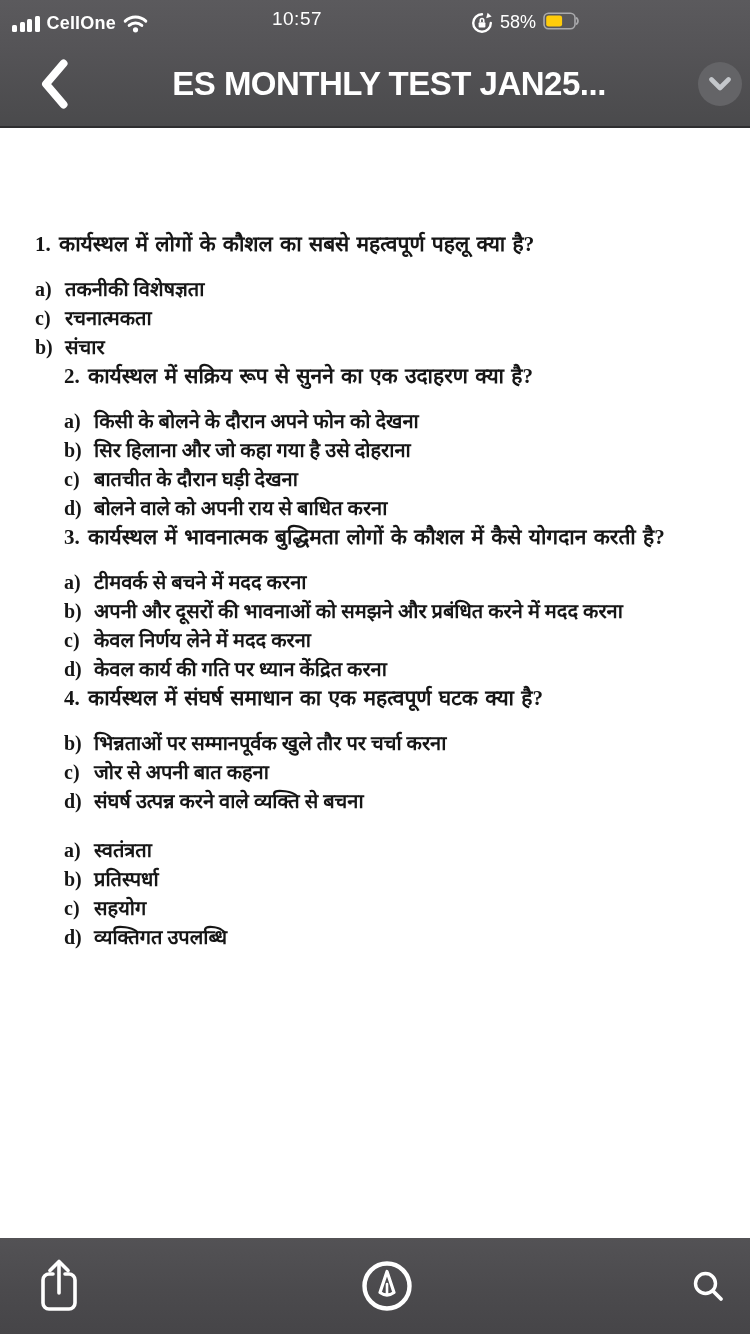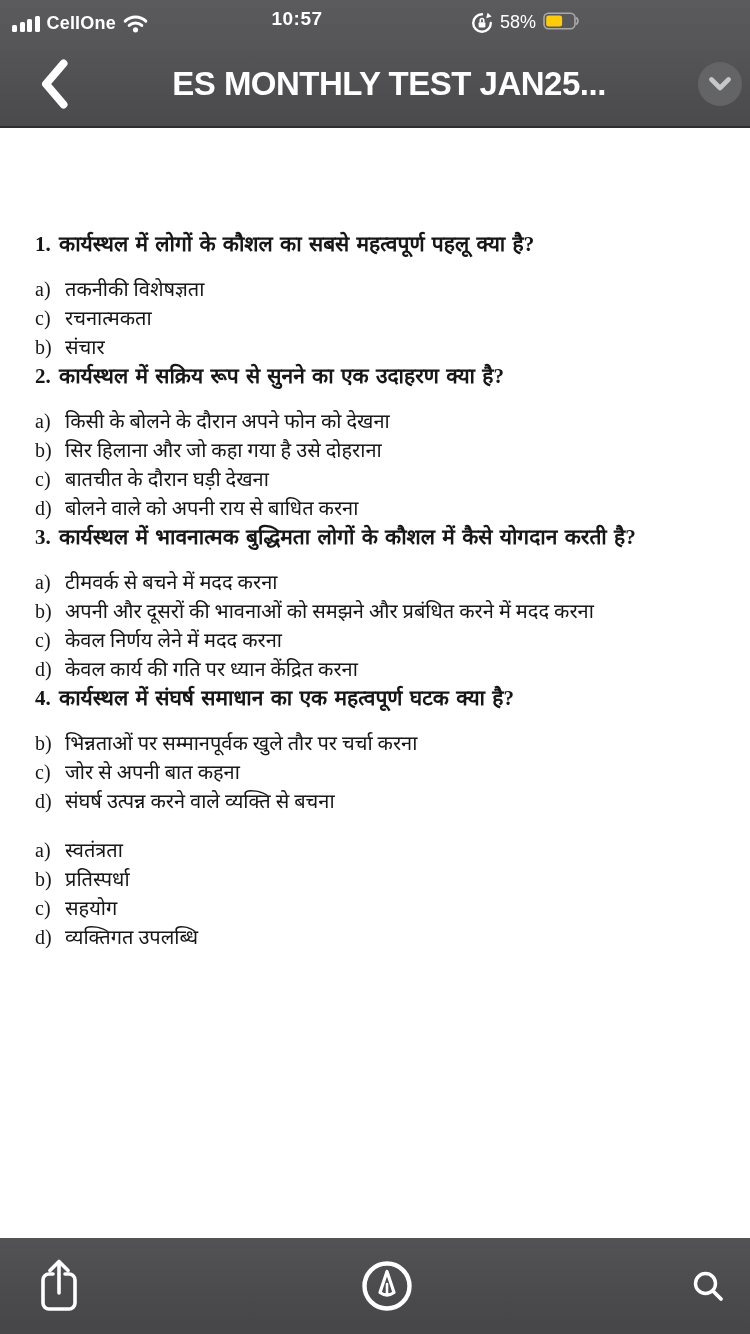--- a/index.html
+++ b/index.html
@@ -23,21 +23,21 @@
     display:flex; align-items:center; padding:4px 14px 0 12px;
   }
   .sb-left { display:flex; align-items:center; gap:7px; }
   .signal { display:flex; align-items:flex-end; gap:2.5px; height:17px; }
   .signal span { width:5px; background:#fff; border-radius:1.5px; display:block; }
   .signal span:nth-child(1){height:7px;} .signal span:nth-child(2){height:10px;}
   .signal span:nth-child(3){height:13px;} .signal span:nth-child(4){height:16px;}
   .carrier { font-size:18px; font-weight:600; letter-spacing:.2px; }
   .sb-time {
     position:absolute; left:0; right:0; top:8px; text-align:center;
-    font-size:19px; font-weight:700; letter-spacing:.5px;
+    font-size:19px; font-weight:400; letter-spacing:.5px;
   }
   .sb-right { margin-left:auto; display:flex; gap:7px; }
   .pct { font-size:18px; font-weight:500; }
 
   .nav-bar {
     position:absolute; left:16px; top:42px; width:750px; height:84px;
     display:flex; align-items:center; padding:0 24px;
   }
   .back-btn { width:40px; height:52px; display:flex; align-items:center; cursor:pointer; }
   .nav-title {
@@ -53,29 +53,29 @@
   }
 
   
   .page {
     position:absolute; left:0; top:130px; width:750px; height:1108px;
     background:#ffffff; overflow:hidden;
     padding:100px 40px 0 35px;
     color:#161616;
     font-family:"Liberation Serif", serif;
   }
-  .question-block + .question-block { margin-top:0; }
+  .question-block + .question-block { margin-top:0;margin-left:29px; }
   .question-block:nth-child(5) { margin-top:20px; }
   .q-heading {
     font-size:21px; font-weight:700; line-height:29px;
     margin:0 0 16px 0;
     word-spacing:2px;
   }
   .q-num { display:inline-block; min-width:24px; font-weight:700; }
-  .opt { font-size:20px; line-height:29px; font-weight:400; }
+  .opt { font-size:20px; line-height:29px; font-weight:700; }
   .opt-letter { display:inline-block; min-width:30px; }
 
   
   .toolbar {
     position:absolute; left:0; top:1238px; width:750px; height:96px;
     background:linear-gradient(#535255 0%, #4B4A4D 55%, #464548 100%);
     display:flex; align-items:center; justify-content:space-between;
     padding:0 26px 0 36px;
   }
   .tb-btn { display:flex; align-items:center; justify-content:center; cursor:pointer; }

